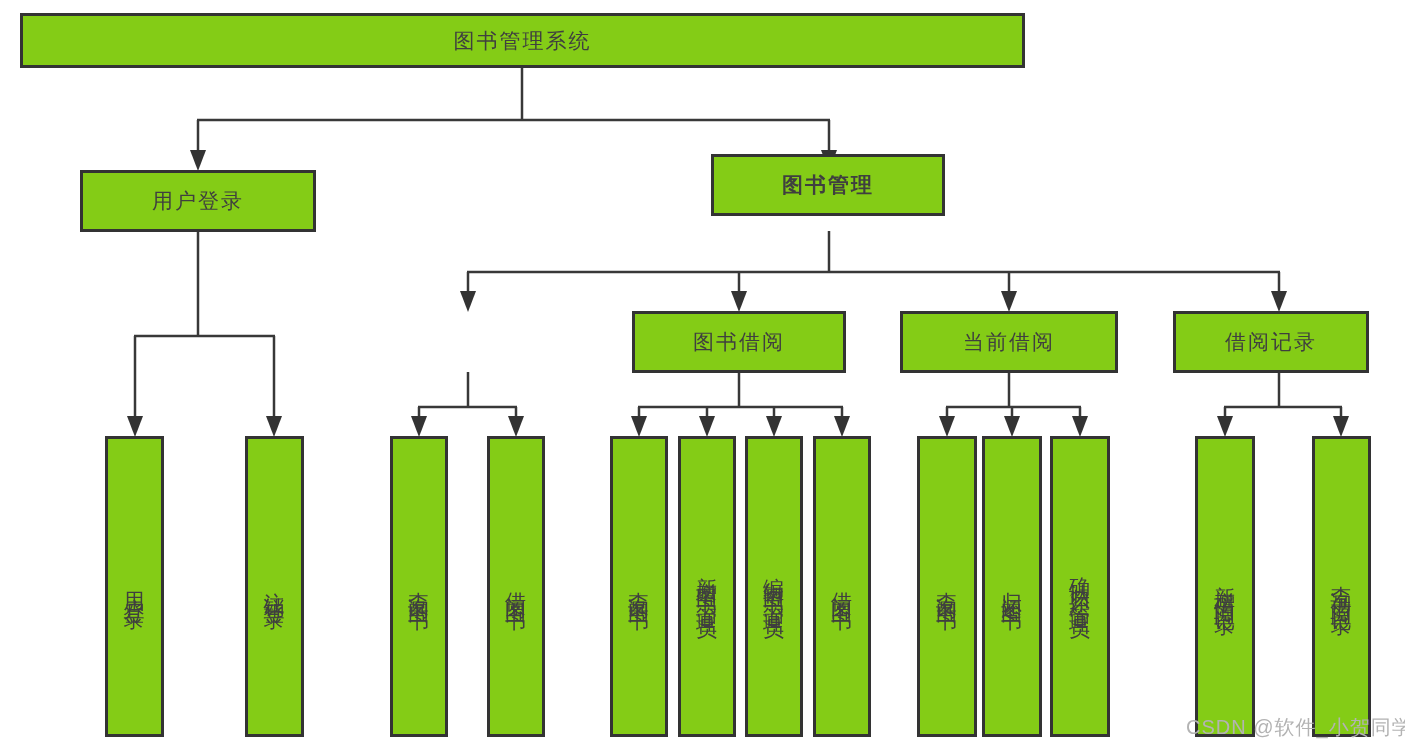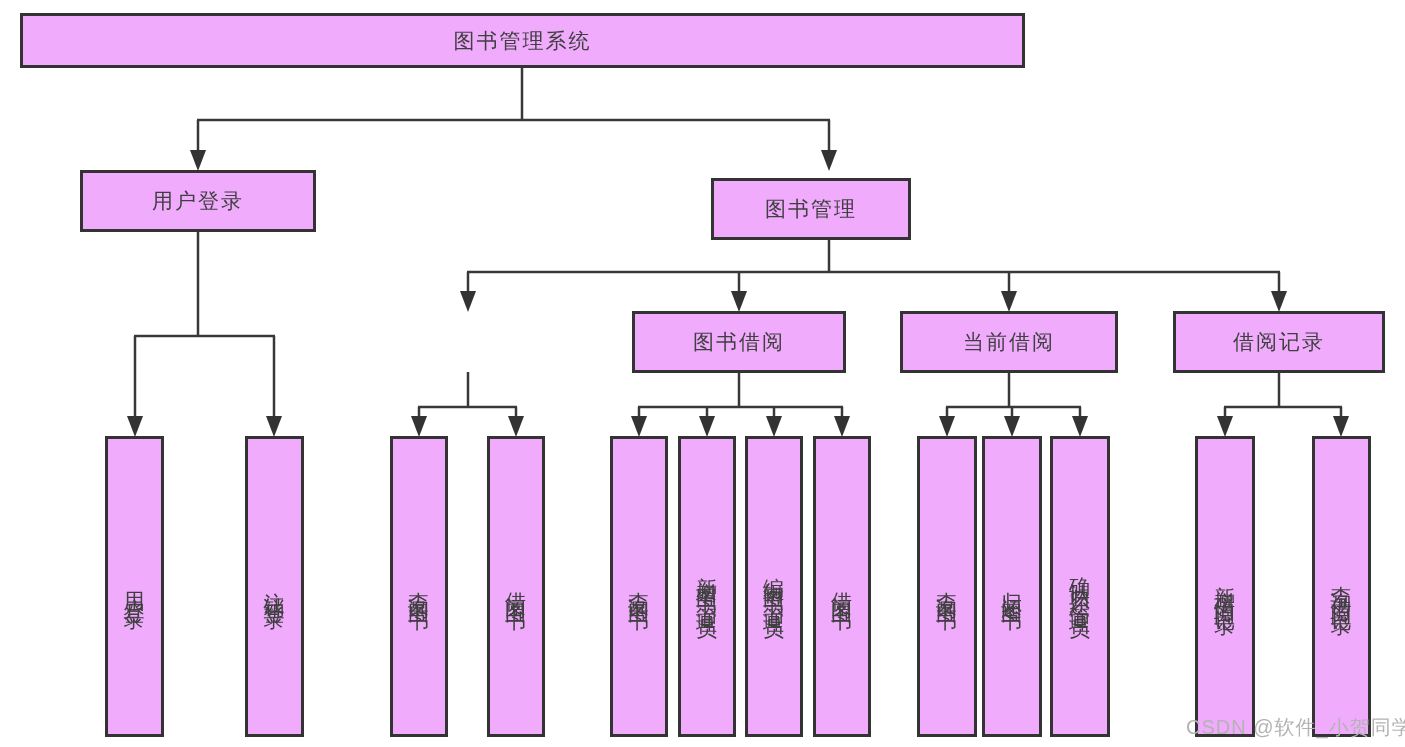--- a/index.html
+++ b/index.html
@@ -11,21 +11,21 @@
     overflow:hidden;
   }
   .connector-layer{
     position:absolute;left:0;top:0;width:1405px;height:747px;z-index:0;
   }
   .connector-layer line{stroke:#383838;stroke-width:2.5;}
   .connector-layer polygon{fill:#333333;}
   .node{
     position:absolute;
     box-sizing:border-box;
-    background:#f0abfc;
+    background:#84cc16;
     border:3px solid #333333;
     display:flex;
     align-items:center;
     justify-content:center;
     z-index:1;
     color:#3f3f3f;
   }
   .hnode span{
     font-size:21px;
     letter-spacing:2px;
@@ -114,31 +114,31 @@
     <polygon points="1333,416 1349,416 1341,437"></polygon>
   </svg>
 
   <div class="node hnode" style="left:20px;top:13px;width:1005px;height:55px;">
     <span>图书管理系统</span>
   </div>
 
   <div class="node hnode" style="left:80px;top:170px;width:236px;height:62px;">
     <span>用户登录</span>
   </div>
-  <div class="node hnode" style="left:711px;top:178px;width:200px;height:62px;">
+  <div class="node hnode" style="left:711px;top:154px;width:234px;height:62px;font-weight:bold;">
     <span>图书管理</span>
   </div>
 
   <div class="node hnode" style="left:632px;top:311px;width:214px;height:62px;">
     <span>图书借阅</span>
   </div>
   <div class="node hnode" style="left:900px;top:311px;width:218px;height:62px;">
     <span>当前借阅</span>
   </div>
-  <div class="node hnode" style="left:1173px;top:311px;width:212px;height:62px;">
+  <div class="node hnode" style="left:1173px;top:311px;width:196px;height:62px;">
     <span>借阅记录</span>
   </div>
 
   <div class="node vnode" style="left:105px;top:436px;width:59px;height:301px;">
     <span>用户登录</span>
   </div>
   <div class="node vnode" style="left:245px;top:436px;width:59px;height:301px;">
     <span>注销登录</span>
   </div>
 

